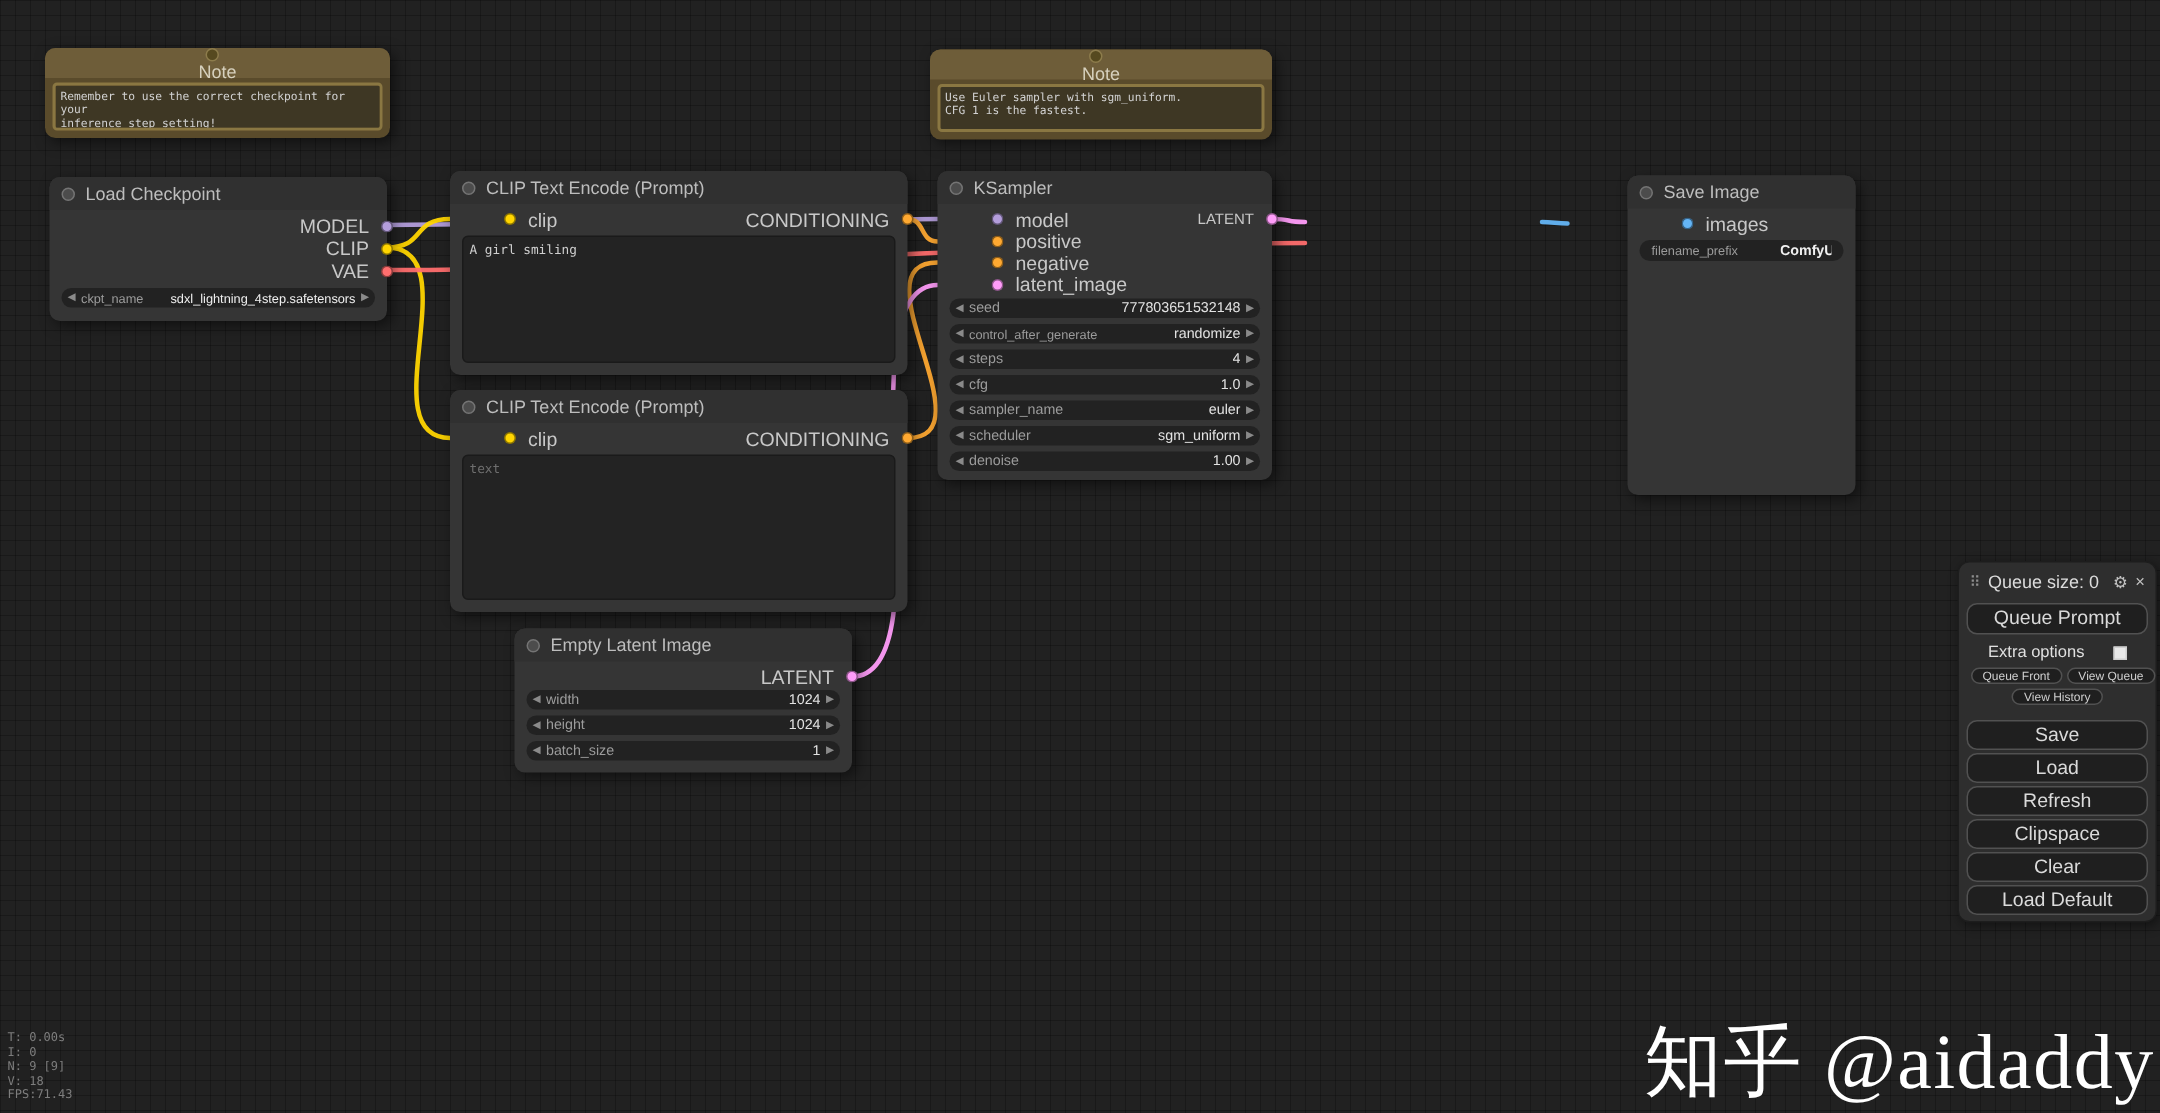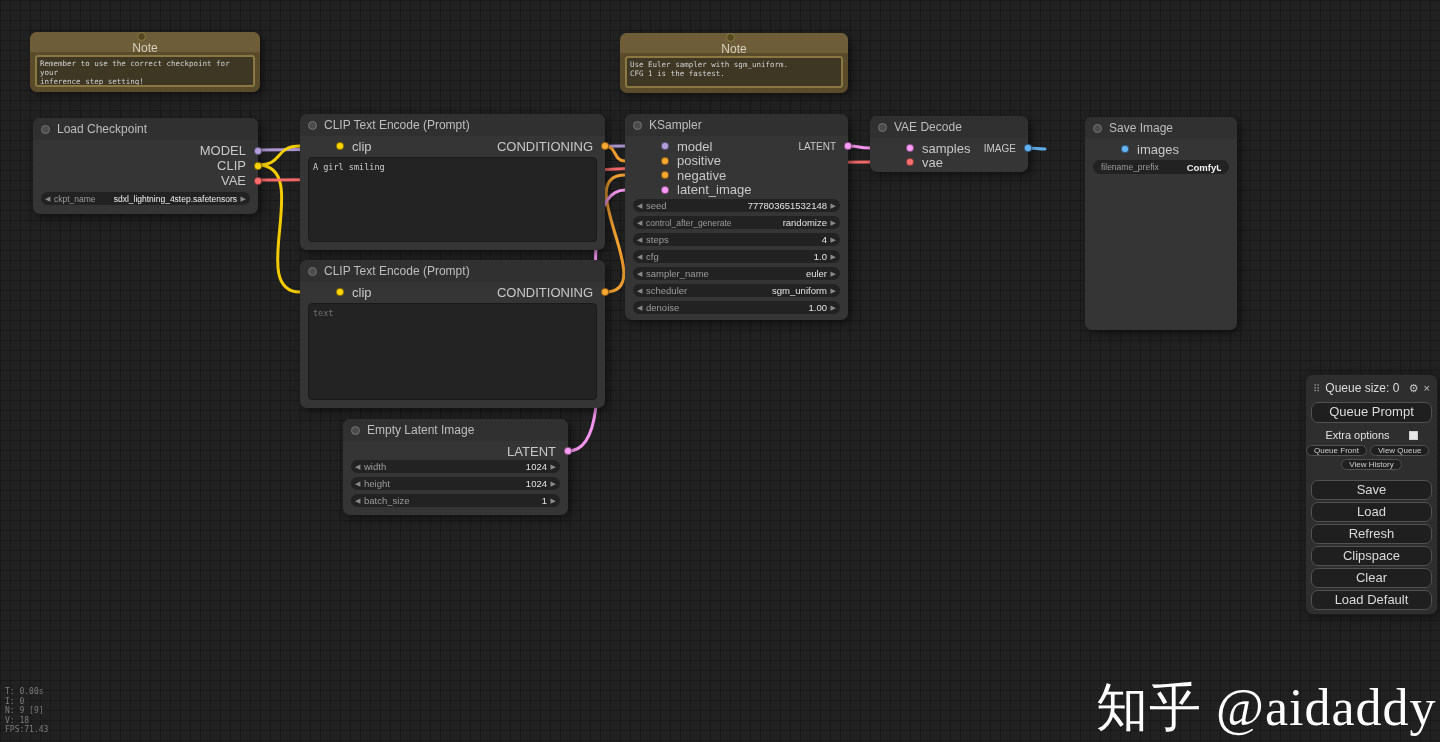--- a/index.html
+++ b/index.html
@@ -62,21 +62,21 @@
   .drag { color:#8d8d8d; font-size:10px; cursor:grab; }
   .qsize { flex:1; }
   .micon { color:#c2c2c2; font-size:11px; cursor:pointer; }
   .btn { display:block; width:121px; margin:2px auto 0; background:#1f1f1f;
          border:1px solid #515151; border-radius:7px; color:#dadada; font-size:13px;
          height:20px; line-height:18px; text-align:center; cursor:pointer; }
   .btn.big { height:21px; margin-top:4px; }
   .extra { display:flex; align-items:center; justify-content:center; gap:19px;
            font-size:11px; margin-top:6px; color:#e0e0e0; }
   .chk { width:9px; height:9px; border:1px solid #cfcfcf; background:#e8e8e8; }
-  .smallrow { display:flex; justify-content:flex-start; gap:3px; margin-top:4px; }
+  .smallrow { display:flex; justify-content:flex-end; gap:3px; margin-top:4px; }
   .sbtn { background:#1f1f1f; border:1px solid #515151; border-radius:7px; color:#cfcfcf;
           font-size:8px; height:11px; line-height:9px; padding:0 7px; text-align:center; cursor:pointer; }
   .histrow { display:flex; justify-content:center; margin-top:3px; }
   .gap { height:8px; }
 
   .stats { position:absolute; left:5px; top:687px; color:#7d7d7d;
            font:8px "DejaVu Sans Mono", monospace; line-height:9.5px; z-index:2; }
   .watermark { position:absolute; left:1096px; top:673px; color:#ffffff; z-index:4;
            font:52px "Liberation Serif", serif; letter-spacing:1px; }
 </style>
@@ -259,38 +259,20 @@
       <span class="arrow r">▶</span>
     </div>
     <div class="widget">
       <span class="arrow l">◀</span>
       <span class="wlabel">denoise</span>
       <span class="wvalue">1.00</span>
       <span class="arrow r">▶</span>
     </div>
   </div>
 
-  <div class="node" style="left:870px;top:116px;width:158px;height:56px">
-    <div class="title">
-      <span class="tdot"></span>
-      <span>VAE Decode</span>
-    </div>
-    <div class="outrow" style="top:25px">
-      <span>IMAGE</span>
-      <span class="dot dot-out" style="background: rgb(100, 181, 246);"></span>
-    </div>
-    <div class="row in-only first">
-      <span class="dot dot-in" style="background: rgb(255, 156, 249);"></span>
-      <span>samples</span>
-    </div>
-    <div class="row in-only">
-      <span class="dot dot-in" style="background: rgb(255, 110, 110);"></span>
-      <span>vae</span>
-    </div>
-  </div>
 
   <div class="node" style="left:1085px;top:117px;width:152px;height:213px">
     <div class="title">
       <span class="tdot"></span>
       <span>Save Image</span>
     </div>
     <div class="row in-only first">
       <span class="dot dot-in" style="background: rgb(100, 181, 246);"></span>
       <span>images</span>
     </div>

